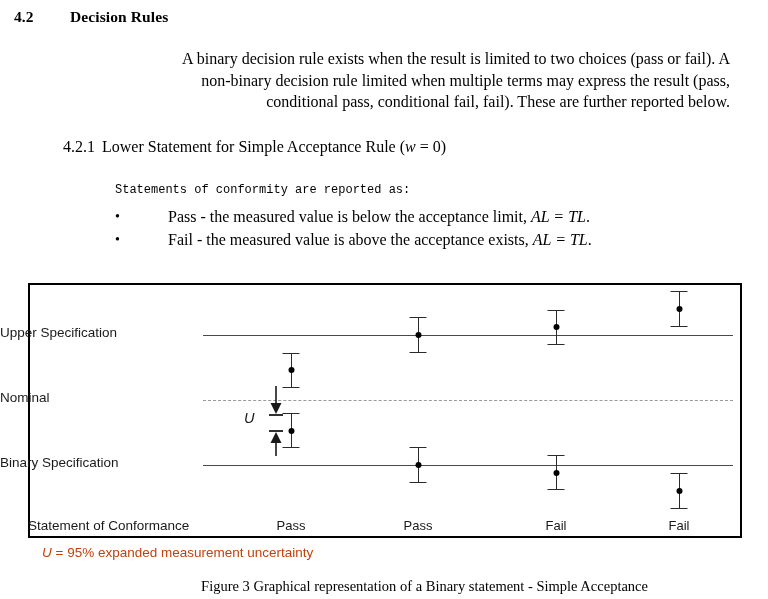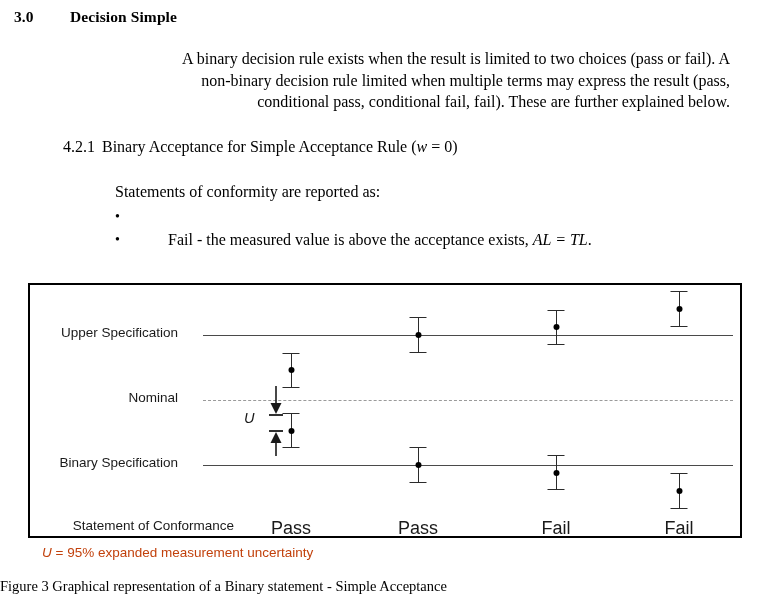--- a/index.html
+++ b/index.html
@@ -48,21 +48,22 @@
     top: 138px;
     width: 670px;
     font-size: 16px;
   }
   .sub-heading .snum { margin-right: 7px; }
 
   .stmt-intro {
     position: absolute;
     left: 115px;
     top: 183px;
-    font-size: 16px;
+    font-size: 12px;
+    font-family: Liberation Mono, monospace;
   }
 
   .bullet-list {
     position: absolute;
     left: 115px;
     top: 205px;
     width: 620px;
     font-size: 16px;
   }
   .bullet-row {
@@ -97,26 +98,26 @@
     background: #ffffff;
   }
 
   
   .fig-label {
     position: absolute;
     font-family: "Liberation Sans", sans-serif;
     font-size: 13.5px;
     color: #1a1a1a;
     white-space: nowrap;
-    text-align: right;
+    text-align: left;
   }
   .fig-label.upper  { left: 0px;  top: 325px; width: 178px; }
   .fig-label.nominal{ left: 0px;  top: 390px; width: 178px; }
   .fig-label.lower  { left: 0px;  top: 455px; width: 178px; }
-  .fig-label.conf   { left: 28px; top: 518px; width: 206px; text-align: right; }
+  .fig-label.conf   { left: 28px; top: 518px; width: 206px; text-align: left; }
 
   
   .spec-line {
     position: absolute;
     left: 203px;
     width: 530px;
     height: 0px;
     border-top: 1.4px solid #4a4a4a;
   }
   .spec-line.usl { top: 335px; }
@@ -162,21 +163,21 @@
     border-radius: 50%;
     background: #000000;
     transform: translate(-50%, -50%);
   }
 
   
   .conf-stmt {
     position: absolute;
     top: 518px;
     font-family: "Liberation Sans", sans-serif;
-    font-size: 18px;
+    font-size: 13px;
     color: #1a1a1a;
     transform: translateX(-50%);
     white-space: nowrap;
   }
 
   
   #u-annotation {
     position: absolute;
     left: 258px;
     top: 384px;
@@ -201,47 +202,48 @@
     font-family: "Liberation Sans", sans-serif;
     font-size: 13.5px;
     color: #c2410c;
   }
   .footnote .uital { font-style: italic; }
   .fig-caption {
     position: absolute;
     left: 0px;
     top: 578px;
     width: 648px;
-    text-align: left;
+    text-align: right;
     font-family: "Liberation Serif", serif;
     font-size: 14.5px;
   }
 </style>
 </head>
 <body>
 
 <div class="doc-heading">
-  <span class="num">3.0</span><span>Decision Simple</span>
+  <span class="num">4.2</span><span>Decision Rules</span>
 </div>
 
 <div class="doc-para">
   <span>A binary decision rule exists when the result is limited to two choices (pass or fail).   A</span><br>
   <span>non-binary decision rule limited when multiple terms may express the result (pass,</span><br>
-  <span>conditional pass, conditional fail, fail). These are further explained below.</span>
+  <span>conditional pass, conditional fail, fail). These are further reported below.</span>
 </div>
 
 <div class="sub-heading">
-  <span class="snum">4.2.1</span><span>Binary Acceptance for Simple Acceptance Rule (</span><i class="var">w</i><span> = 0)</span>
+  <span class="snum">4.2.1</span><span>Lower Statement for Simple Acceptance Rule (</span><i class="var">w</i><span> = 0)</span>
 </div>
 
 <div class="stmt-intro">Statements of conformity are reported as:</div>
 
 <div class="bullet-list">
   <div class="bullet-row">
     <span class="bullet-dot">•</span>
+    <span class="bullet-text"><span>Pass - the measured value is below the acceptance limit, </span><i class="var">AL = TL</i><span>.</span></span>
   </div>
   <div class="bullet-row">
     <span class="bullet-dot">•</span>
     <span class="bullet-text"><span>Fail - the measured value is above the acceptance exists, </span><i class="var">AL = TL</i><span>.</span></span>
   </div>
 </div>
 
 <div id="figure-box"></div>
 
 <div class="fig-label upper">Upper Specification</div>

